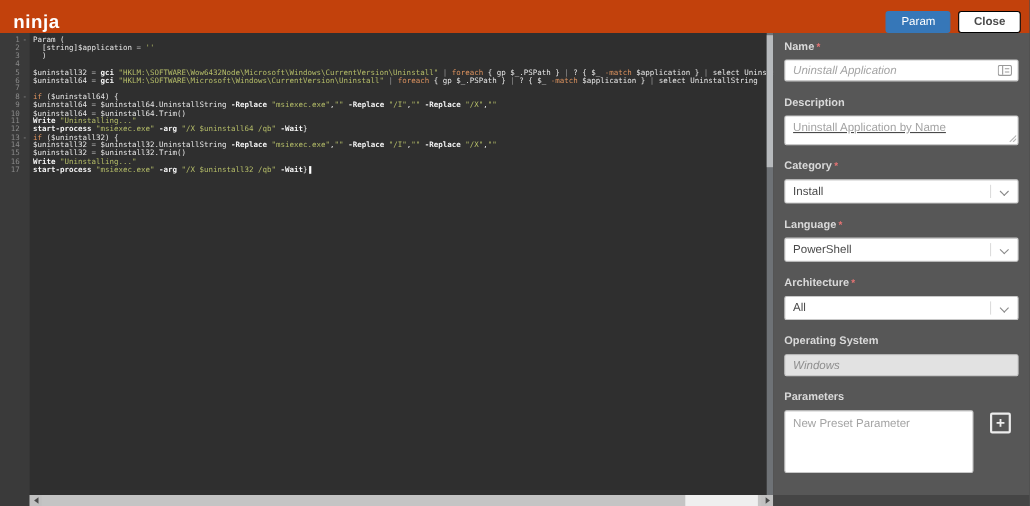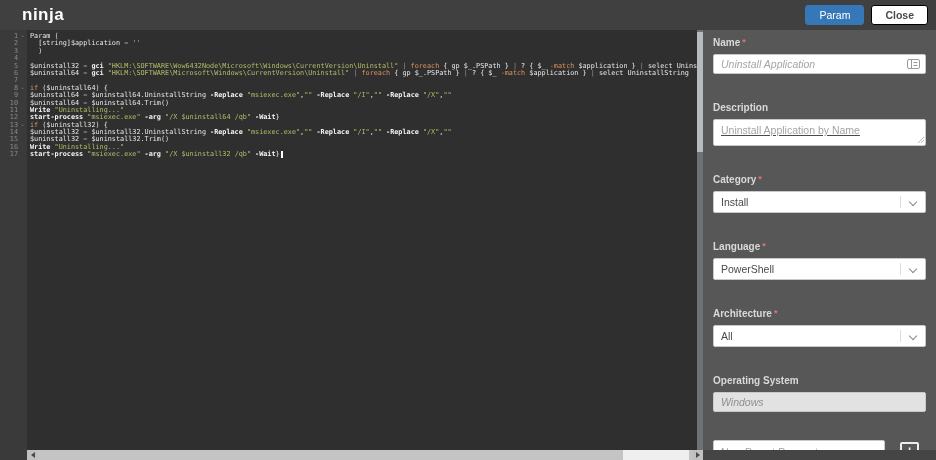--- a/index.html
+++ b/index.html
@@ -1,21 +1,21 @@
 <!DOCTYPE html>
 <html><head>
 <meta charset="utf-8">
 <style>
   * { box-sizing: border-box; margin: 0; padding: 0; }
   html,body { width: 936px; height: 460px; overflow: hidden; background:#575757;
     font-family: "Liberation Sans", sans-serif; }
 
   
-  .header { height: 30px; background:#404040; display:flex; align-items:center;
-    padding:0 8px 0 22px; }
+  .header { height: 30px; background:#c2410c; display:flex; align-items:flex-end;
+    padding:0 8px 0 12px; }
   .logo { color:#fff; font-size:17px; font-weight:bold; letter-spacing:.5px; }
   .header-actions { margin-left:auto; display:flex; gap:7px; }
   .btn { height:20px; font-size:10.5px; padding:0 13px; border-radius:3px;
     cursor:pointer; font-family:"Liberation Sans",sans-serif; }
   .btn.save { background:#3677b8; color:#fff; border:1px solid #3677b8; }
   .btn.close { background:#fff; color:#4a4a4a; border:1px solid #000000;font-weight:bold; }
 
   
   .content { display:flex; height:430px; }
 
@@ -48,21 +48,21 @@
     border-bottom:3px solid transparent; border-right:4px solid #4a4a4a; }
   .tri-right { width:0; height:0; border-top:3px solid transparent;
     border-bottom:3px solid transparent; border-left:4px solid #4a4a4a; }
   .htrack { flex:1; position:relative; }
   .hthumb { position:absolute; right:3px; top:0; width:66px; height:10px; background:#efefef; }
 
   
   .panel { position:relative; width:233px; background:#575757; padding:7px 10px 0 10px; }
   .panel::after { content:''; position:absolute; left:0; right:0; bottom:0;
     height:10px; background:#454545; }
-  .field { margin-bottom:28px; }
+  .field { margin-bottom:14px; }
   .field label { display:block; color:#d9d9d9; font-size:10px; font-weight:bold;
     margin-bottom:6px; }
   .req { color:#e57373; margin-left:2px; font-size:9px; vertical-align:top; }
   .input-wrap { position:relative; }
   .text-input, .textarea, .select, .param-box { width:100%; background:#fff;
     border:1px solid #c9c9c9; border-radius:2px; font-size:10.5px; color:#4a4a4a;
     font-family:"Liberation Sans",sans-serif; }
   .text-input { height:20px; padding:0 22px 0 7px;font-style:italic; }
   .text-input::placeholder, .textarea::placeholder, .param-box::placeholder { color:#a4a4a4; }
   .textarea { height:27px; resize:none; padding:4px 7px; display:block;text-decoration:underline; }
@@ -184,20 +184,21 @@
         <span class="chevron"></span>
       </div>
     </div>
 
     <div class="field">
       <label><span>Operating System</span></label>
       <input class="text-input disabled" type="text" disabled="" value="Windows" style="">
     </div>
 
     <div class="field">
+      <label><span>Parameters</span></label>
       <div class="param-row">
         <textarea class="param-box" placeholder="New Preset Parameter" style=""></textarea>
         <button class="plus-btn">
             <span>+</span>
           </button>
       </div>
     </div>
 
   </div>
 </div>

